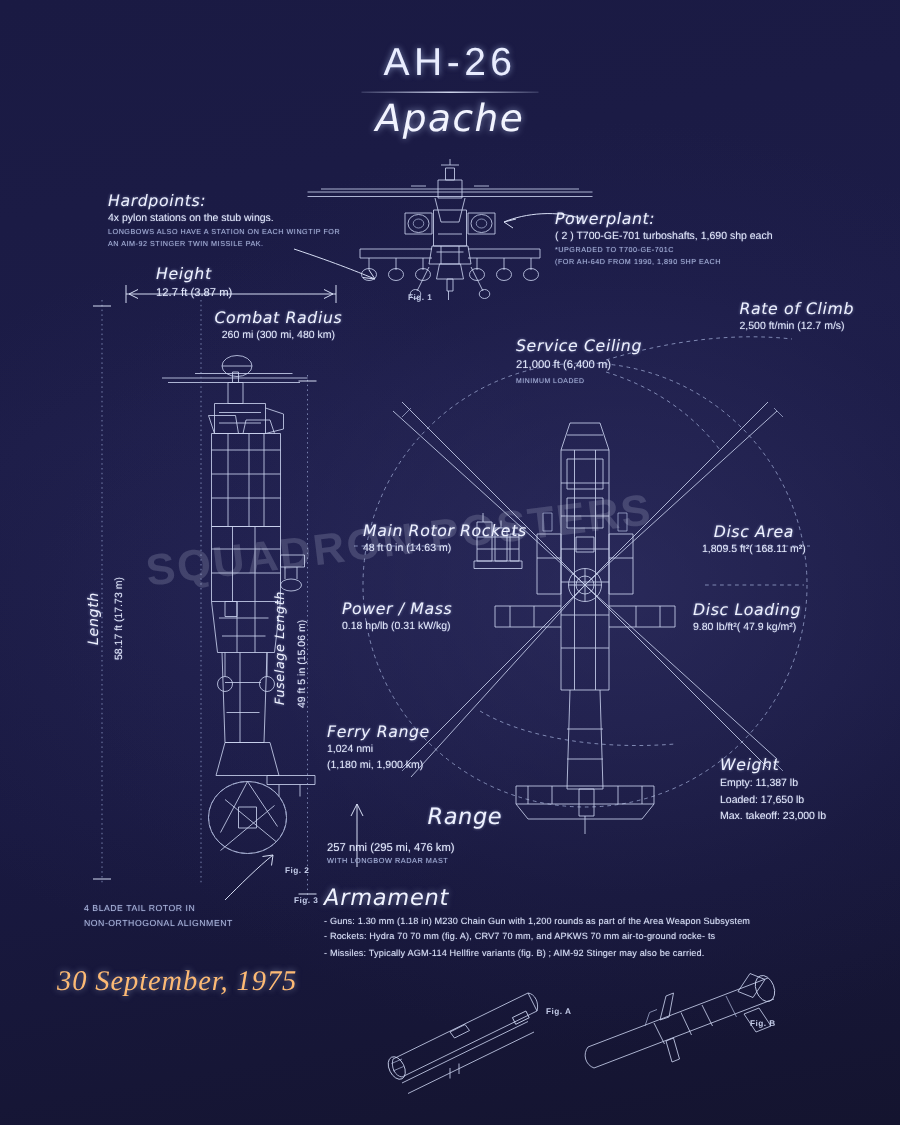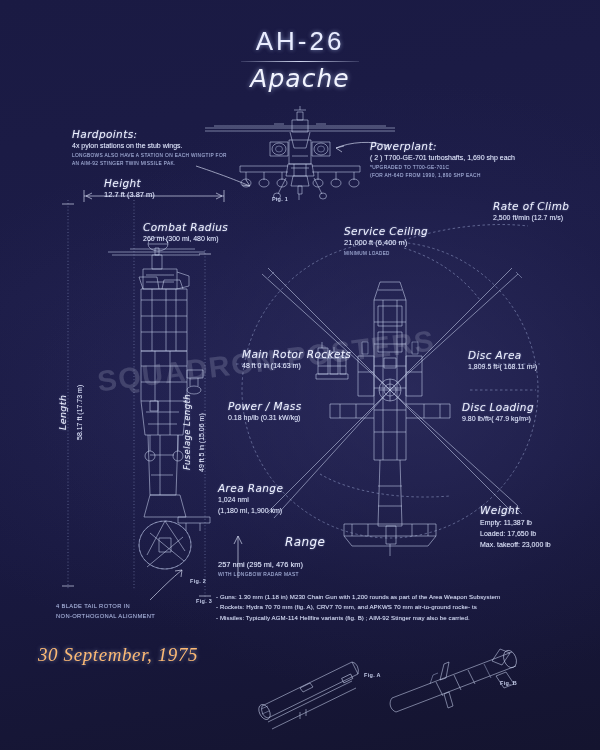--- a/index.html
+++ b/index.html
@@ -78,21 +78,21 @@
   }
   #arm-list { margin-top:3px; }
   .arm-item {
     font-family:"Liberation Sans", sans-serif; font-size:6.1px;
     color:#dde3f8; line-height:1.72; letter-spacing:.1px; white-space:nowrap;
     text-shadow:0 0 1px rgba(190,205,255,.4);
   }
 
   
   .callout-h { font-size:10.5px; }
-  .callout-h.big { font-size:12px;padding-left:37px; }
+  .callout-h.big { font-size:15px;padding-left:37px; }
 
   
   #watermark {
     position:absolute; left:96px; top:340px; width:420px;
     font-family:"Liberation Sans", sans-serif; font-size:29px;
     font-weight:700; letter-spacing:1.5px;
     color:rgba(230,236,255,.17);
     transform:rotate(-7deg); white-space:nowrap; pointer-events:none;
   }
 
@@ -366,21 +366,21 @@
     <div class="val" style="font-size:7px; margin-top:2px;">( 2 )  T700-GE-701 turboshafts, 1,690 shp each</div>
     <div class="small-caps" style="font-size:4.8px; margin-top:3px;">*UPGRADED TO T700-GE-701C</div>
     <div class="small-caps" style="font-size:4.8px; margin-top:2px;">(FOR AH-64D FROM 1990, 1,890 SHP EACH</div>
   </div>
 
   <div class="lbl" style="left:104px; top:177px;">
     <div class="hand callout-h">Height</div>
   </div>
   <div class="lbl val" style="left:104px; top:191px; font-size:7.5px;">12.7 ft (3.87 m)</div>
 
-  <div class="lbl" style="left:143px; top:221px;">
+  <div class="lbl" style="left:143px; top:206px;text-align:center;">
     <div class="hand callout-h">Combat Radius</div>
     <div class="val" style="font-size:7px; margin-top:2px;">260 mi (300 mi, 480 km)</div>
   </div>
 
   <div class="lbl" style="left:465px; top:200px;margin-left:28px;">
     <div class="hand callout-h">Rate of Climb</div>
     <div class="val" style="font-size:7px; margin-top:2px;">2,500 ft/min (12.7 m/s)</div>
   </div>
 
   <div class="lbl" style="left:344px; top:225px;">
@@ -392,32 +392,32 @@
   <div class="lbl" style="left:242px; top:348px;">
     <div class="hand callout-h">Main Rotor Rockets</div>
     <div class="val" style="font-size:7px; margin-top:2px;">48 ft 0 in (14.63 m)</div>
   </div>
 
   <div class="lbl" style="left:228px; top:400px;">
     <div class="hand callout-h">Power / Mass</div>
     <div class="val" style="font-size:7px; margin-top:2px;">0.18 hp/lb (0.31 kW/kg)</div>
   </div>
 
-  <div class="lbl" style="left:468px; top:349px;">
+  <div class="lbl" style="left:468px; top:349px;text-align:center;">
     <div class="hand callout-h">Disc Area</div>
     <div class="val" style="font-size:7px; margin-top:2px;">1,809.5 ft²( 168.11 m²)</div>
   </div>
 
   <div class="lbl" style="left:462px; top:401px;">
     <div class="hand callout-h">Disc Loading</div>
     <div class="val" style="font-size:7px; margin-top:2px;">9.80 lb/ft²( 47.9 kg/m²)</div>
   </div>
 
   <div class="lbl" style="left:218px; top:482px;">
-    <div class="hand callout-h">Area Range</div>
+    <div class="hand callout-h">Ferry Range</div>
     <div class="val" style="font-size:7px; margin-top:2px;">1,024 nmi</div>
     <div class="val" style="font-size:7px; margin-top:3px;">(1,180 mi, 1,900 km)</div>
   </div>
 
   <div class="lbl" style="left:248px; top:536px;">
     <div class="hand callout-h big">Range</div>
   </div>
   <div class="lbl val" style="left:218px; top:561px; font-size:7.5px;">257 nmi (295 mi, 476 km)</div>
   <div class="lbl small-caps" style="left:218px; top:572px; font-size:4.9px;">WITH LONGBOW RADAR MAST</div>
 
@@ -442,20 +442,21 @@
   <div class="lbl vert" style="left:190px; top:472px;">
     <span class="val" style="font-size:7px;">49 ft 5 in (15.06 m)</span>
   </div>
 
   <div class="lbl" style="left:56px; top:603px;">
     <div class="small-caps" style="font-size:5.8px;">4 BLADE TAIL ROTOR IN</div>
     <div class="small-caps" style="font-size:5.8px; margin-top:3px;">NON-ORTHOGONAL ALIGNMENT</div>
   </div>
 
   <div id="armament">
+    <div id="arm-title">Armament</div>
     <div id="arm-list">
       <div class="arm-item">- Guns: 1.30 mm (1.18  in) M230 Chain Gun with 1,200 rounds as part of the Area Weapon Subsystem</div>
       <div class="arm-item">- Rockets: Hydra 70 70 mm (fig. A), CRV7 70 mm, and APKWS 70 mm air-to-ground rocke- ts</div>
       <div class="arm-item">- Missiles: Typically AGM-114 Hellfire variants (fig. B) ; AIM-92 Stinger may also be carried.</div>
     </div>
   </div>
 
   <div id="first-flight">
     <div id="ff-date">30 September, 1975</div>
   </div>

